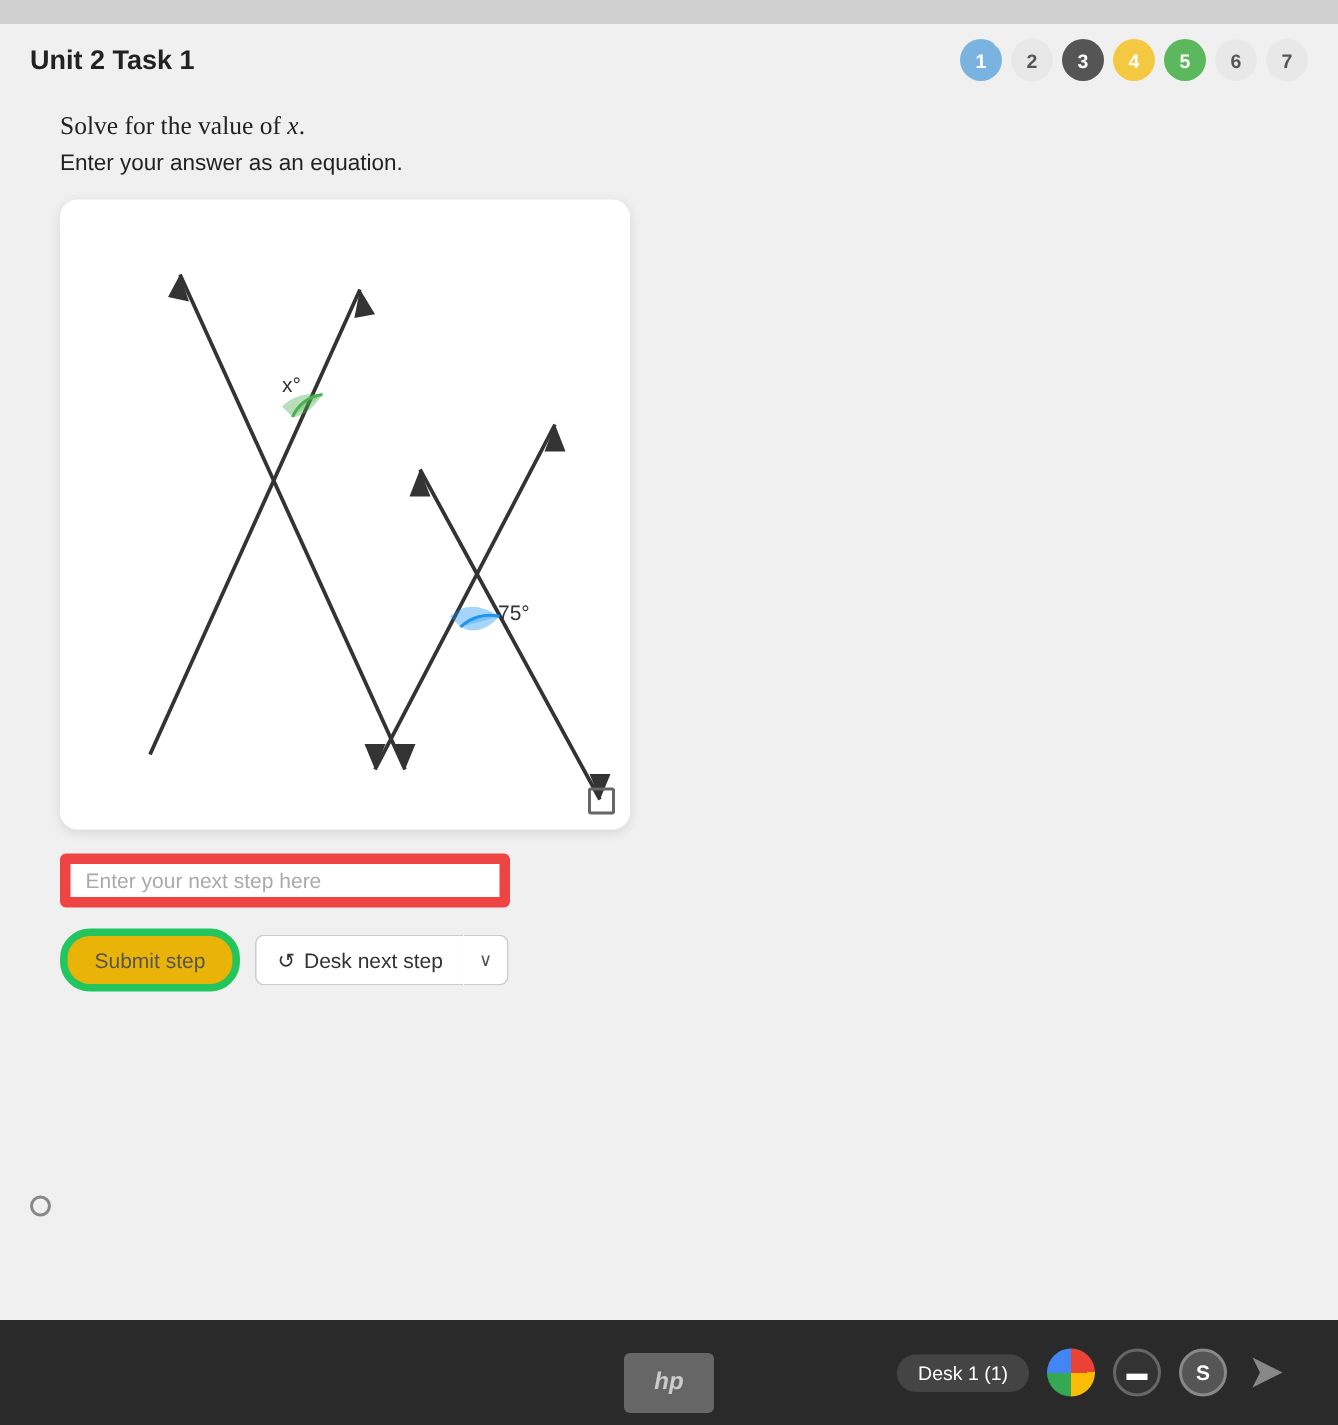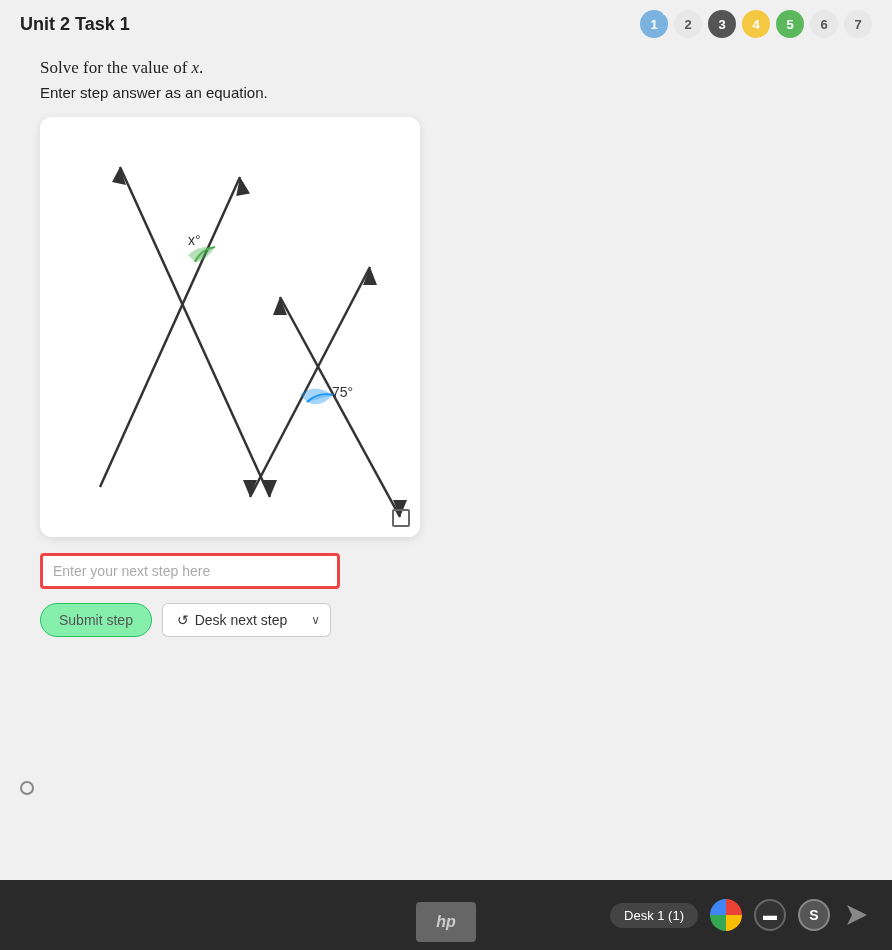--- a/index.html
+++ b/index.html
@@ -8,21 +8,21 @@
       width: 892px;
       height: 950px;
       background: #d0d0d0;
       font-family: Arial, sans-serif;
       overflow: hidden;
       position: relative;
     }
 
     .screen {
       position: absolute;
-      top: 0; left: 0;
+      top: 16px; left: 0;
       width: 892px;
       height: 900px;
       background: #f0f0f0;
       border-radius: 0;
     }
 
     
     .top-bar {
       display: flex;
       align-items: center;
@@ -129,43 +129,43 @@
     .input-row {
       display: flex;
       align-items: center;
       gap: 12px;
       margin-bottom: 14px;
     }
 
     .step-input {
       width: 300px;
       height: 36px;
-      border: 3px solid #ef4444;
+      border: 7px solid #ef4444;
       border-radius: 4px;
       padding: 0 10px;
       font-size: 14px;
       color: #666;
       background: white;
       outline: none;
     }
 
     .step-input::placeholder {
       color: #aaa;
     }
 
     
     .button-row {
       display: flex;
       align-items: center;
       gap: 10px;
     }
 
     .btn-submit {
-      background: #86efac;
-      border: 1px solid #22c55e;
+      background: #eab308;
+      border: 5px solid #22c55e;
       border-radius: 20px;
       padding: 8px 18px;
       font-size: 14px;
       color: #555;
       cursor: pointer;
     }
 
     .btn-dropdown {
       background: white;
       border: 1px solid #ccc;
@@ -210,21 +210,21 @@
     .taskbar {
       position: absolute;
       bottom: 0;
       left: 0;
       width: 892px;
       height: 70px;
       background: #2a2a2a;
       display: flex;
       align-items: center;
       justify-content: flex-end;
-      padding: 0 20px;
+      padding: 0 32px;
       gap: 12px;
     }
 
     .taskbar-item {
       display: flex;
       align-items: center;
       gap: 6px;
       background: #444;
       border-radius: 20px;
       padding: 5px 14px;
@@ -324,21 +324,21 @@
       <div class="step-dot completed">
         <span>7</span>
       </div>
     </div>
   </div>
 
   <div class="main-content">
     <p class="problem-title">
       Solve for the value of <i>x</i>.
     </p>
-    <p class="problem-subtitle">Enter step answer as an equation.</p>
+    <p class="problem-subtitle">Enter your answer as an equation.</p>
 
     <div class="diagram-card">
       <svg class="diagram-svg" viewBox="0 0 380 420">
 
         <rect width="380" height="420" fill="white"></rect>
 
         <line x1="60" y1="370" x2="200" y2="60" stroke="#333" stroke-width="2.5"></line>
 
         <polygon points="200,60 193,78 207,78" fill="#333" transform="rotate(-10, 200, 60)"></polygon>
 

